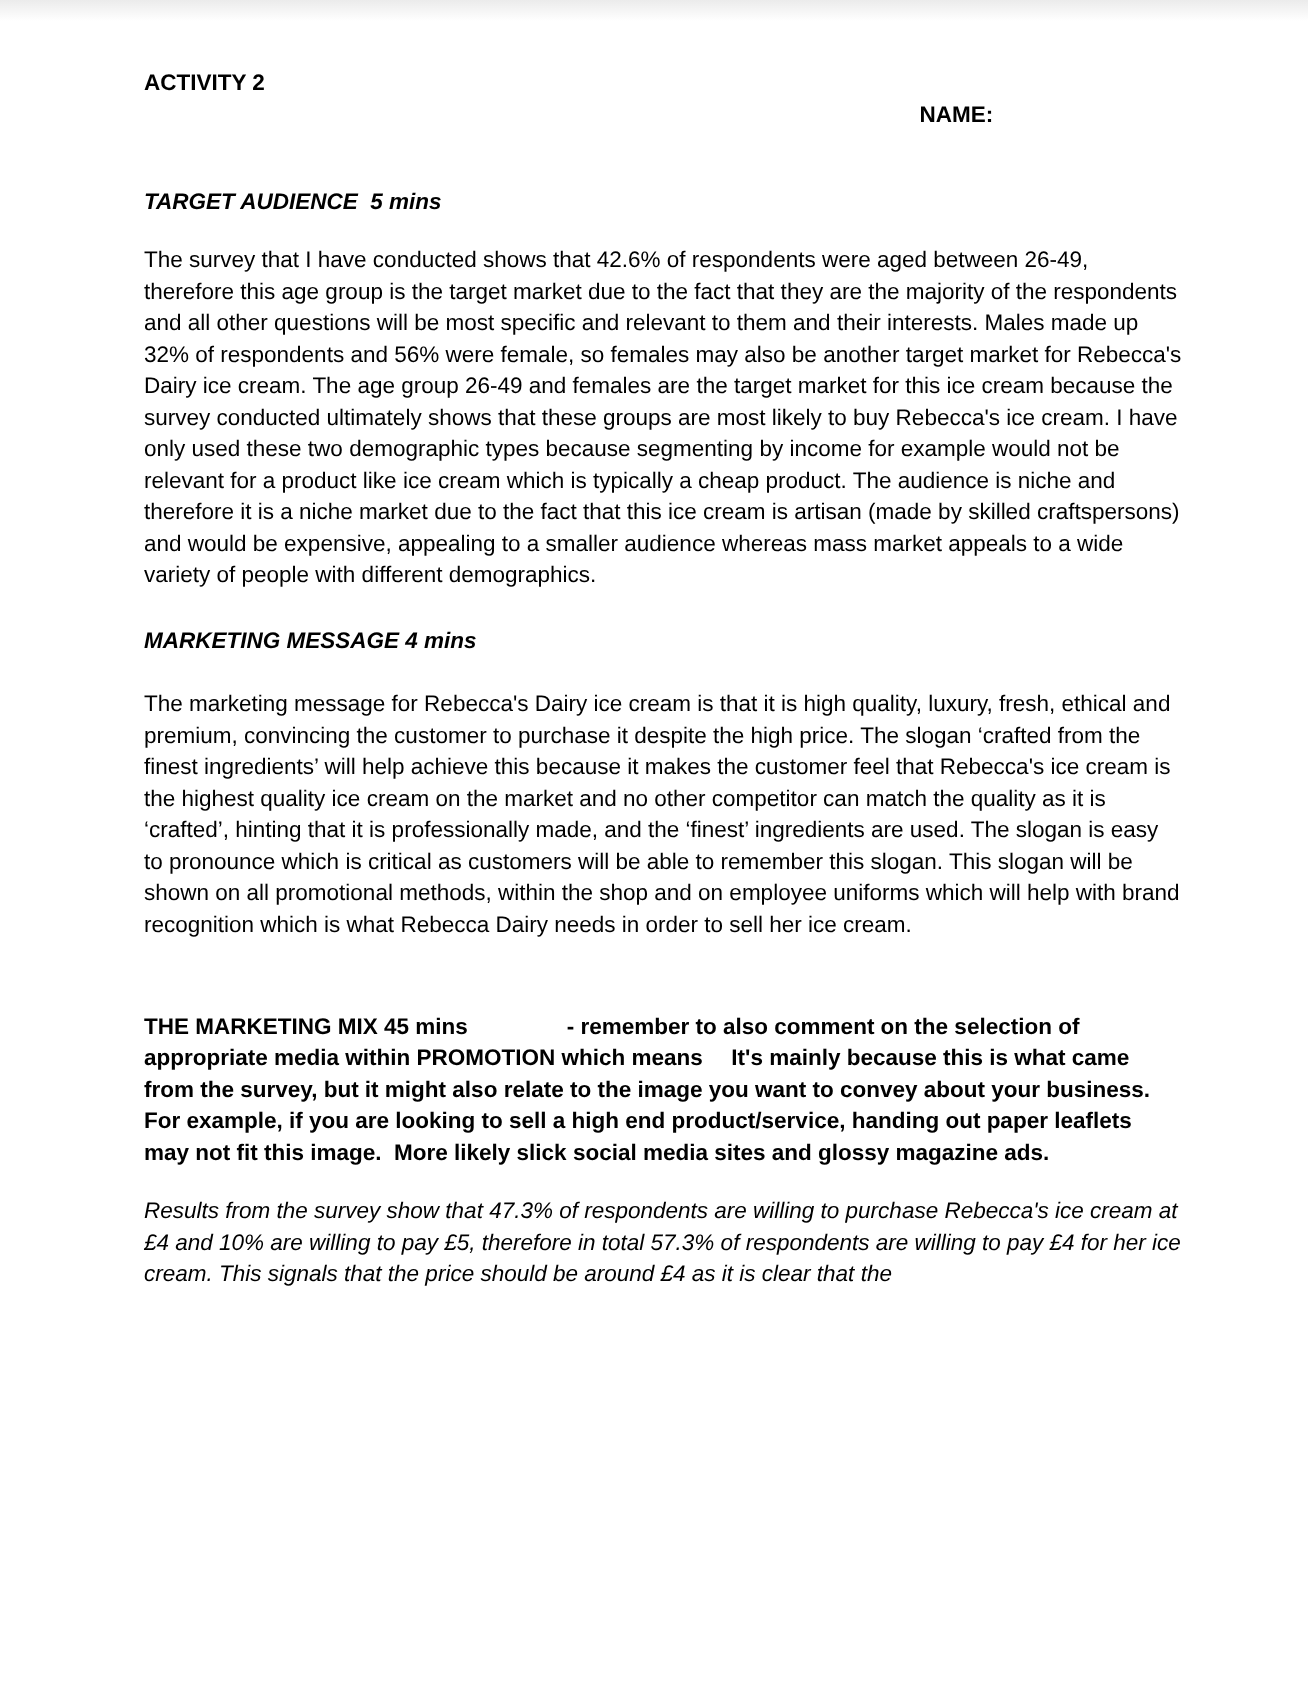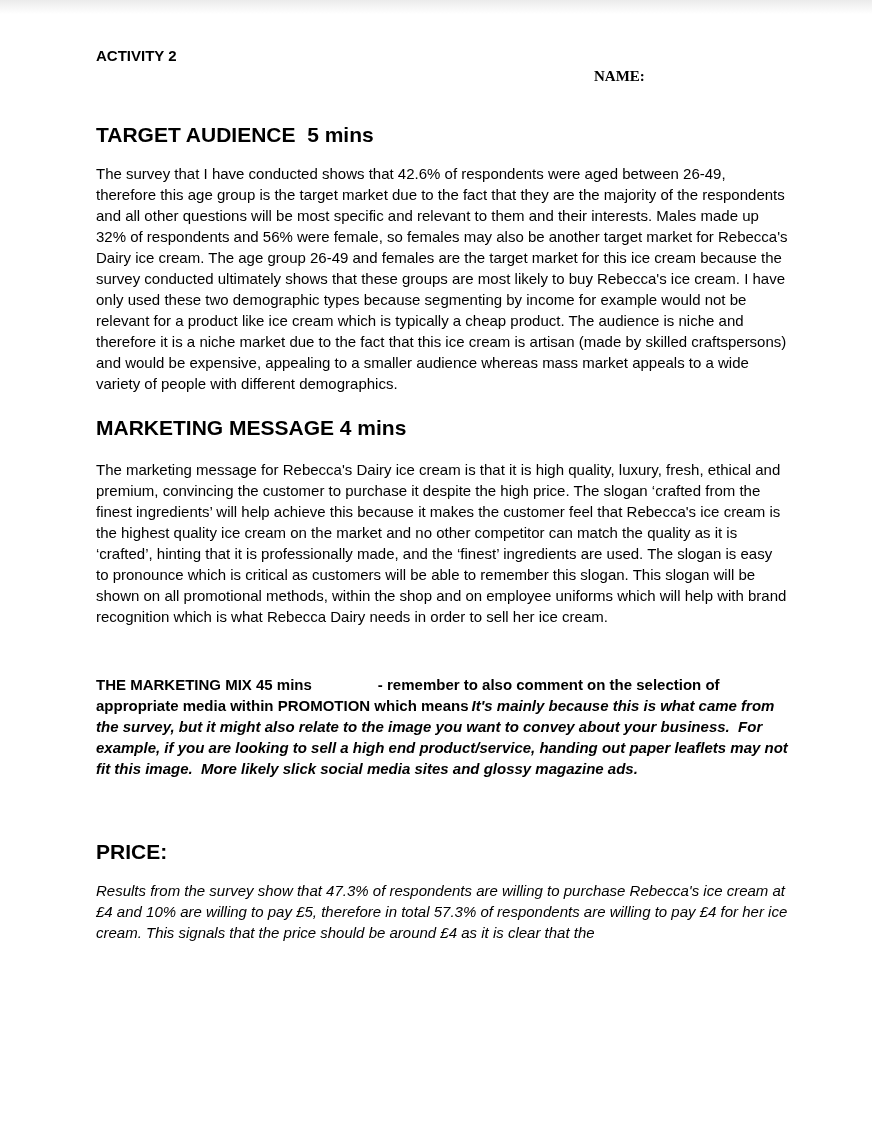--- a/index.html
+++ b/index.html
@@ -36,47 +36,46 @@
   .hdr-line1 {
     font-weight: 700;
     white-space: pre-wrap;
   }
   .hdr-row {
     position: relative;
     font-weight: 700;
   }
   .name-label {
     position: absolute;
-    left: 498px;
+    left: 517px;
     top: 0;
     font-weight: 700;
-    font-family: Liberation Serif, serif;
   }
   .heading {
     font-weight: 700;
-    font-size: 21px;
+    font-size: 15px;
     line-height: 21px;
     white-space: pre-wrap;
+    font-style: italic;
   }
   .para {
     white-space: pre-wrap;
   }
   .h-target  { margin: 58px 0 0 0; }
   .p-target  { margin: 18px 0 0 0; }
   .h-message { margin: 23px 0 0 0; }
   .p-message { margin: 21px 0 0 0; }
   .p-mix     { margin: 47px 0 0 0; font-weight: 700; }
   .mix-tab-spacer {
     display: inline-block;
     width: 66px;
     height: 1px;
   }
   .mix-italic {
-    font-style: italic;
-    margin-left: 3px;
+    margin-left: 19px;
   }
   .h-price   { margin: 62px 0 0 0; }
   .p-price   { margin: 18px 0 0 0; font-style: italic; }
 </style>
 </head>
 <body>
 
 <div class="page">
   <div class="top-shade"></div>
   <div class="content">
@@ -88,18 +87,17 @@
     <div class="heading h-target">TARGET AUDIENCE  5 mins</div>
 
     <div class="para p-target">The survey that I have conducted shows that 42.6% of respondents were aged between 26-49, therefore this age group is the target market due to the fact that they are the majority of the respondents and all other questions will be most specific and relevant to them and their interests. Males made up 32% of respondents and 56% were female, so females may also be another target market for Rebecca's Dairy ice cream. The age group 26-49 and females are the target market for this ice cream because the survey conducted ultimately shows that these groups are most likely to buy Rebecca's ice cream. I have only used these two demographic types because segmenting by income for example would not be relevant for a product like ice cream which is typically a cheap product. The audience is niche and therefore it is a niche market due to the fact that this ice cream is artisan (made by skilled craftspersons) and would be expensive, appealing to a smaller audience whereas mass market appeals to a wide variety of people with different demographics.</div>
 
     <div class="heading h-message">MARKETING MESSAGE 4 mins</div>
 
     <div class="para p-message">The marketing message for Rebecca's Dairy ice cream is that it is high quality, luxury, fresh, ethical and premium, convincing the customer to purchase it despite the high price. The slogan ‘crafted from the finest ingredients’ will help achieve this because it makes the customer feel that Rebecca's ice cream is the highest quality ice cream on the market and no other competitor can match the quality as it is ‘crafted’, hinting that it is professionally made, and the ‘finest’ ingredients are used. The slogan is easy to pronounce which is critical as customers will be able to remember this slogan. This slogan will be shown on all promotional methods, within the shop and on employee uniforms which will help with brand recognition which is what Rebecca Dairy needs in order to sell her ice cream.</div>
 
     <div class="p-mix"><span class="seg">THE MARKETING MIX 45 mins</span><span class="mix-tab-spacer"></span><span class="seg">- remember to also comment on the selection of appropriate media within PROMOTION which means</span><span class="seg mix-italic">It's mainly because this is what came from the survey, but it might also relate to the image you want to convey about your business.  For example, if you are looking to sell a high end product/service, handing out paper leaflets may not fit this image.  More likely slick social media sites and glossy magazine ads.</span></div>
 
-    <div class="heading h-price">PRICE:</div>
 
     <div class="para p-price">Results from the survey show that 47.3% of respondents are willing to purchase Rebecca's ice cream at £4 and 10% are willing to pay £5, therefore in total 57.3% of respondents are willing to pay £4 for her ice cream. This signals that the price should be around £4 as it is clear that the</div>
 
   </div>
 </div>
 
 </body></html>

